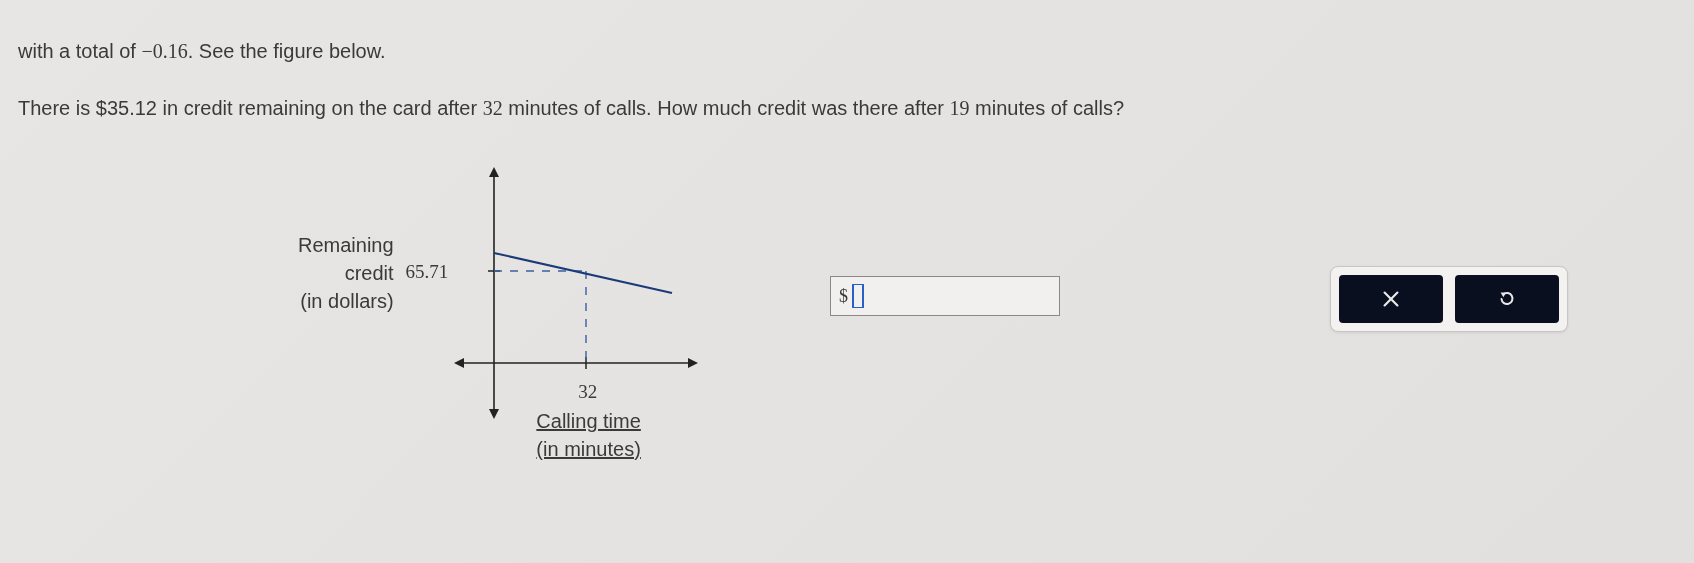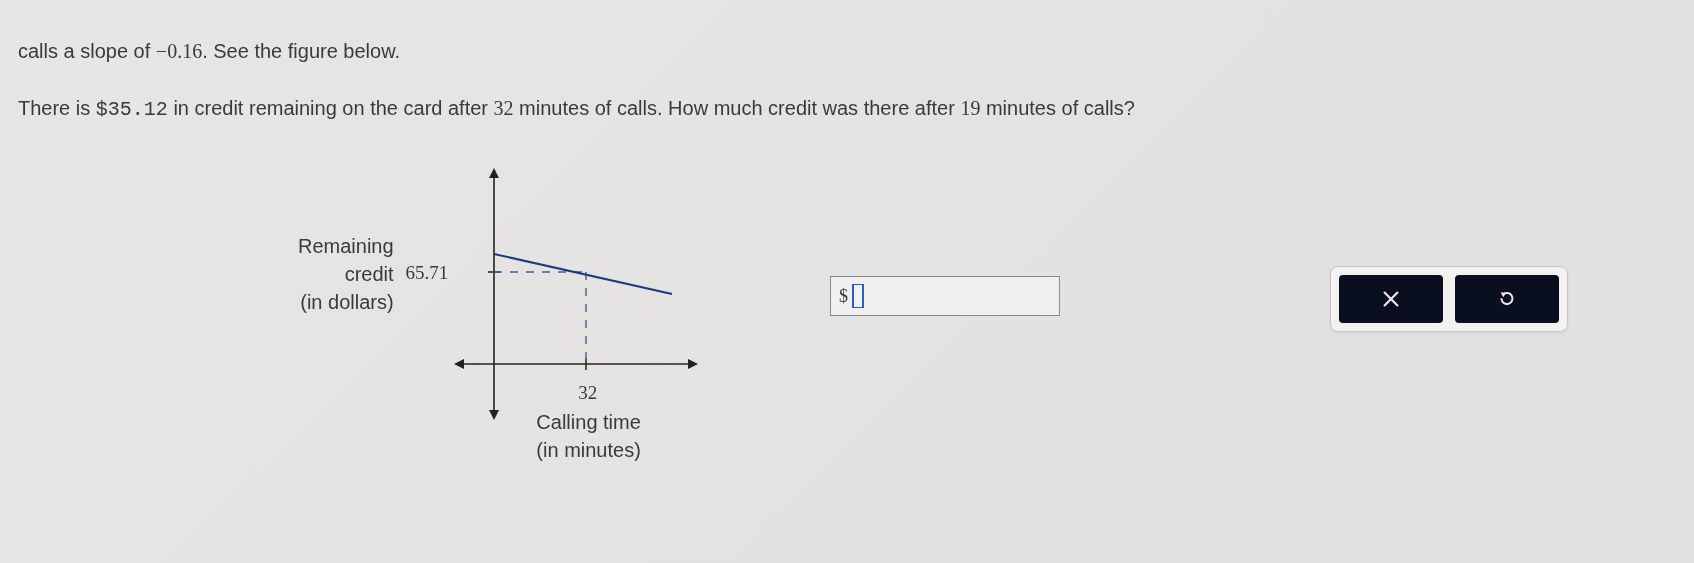--- a/index.html
+++ b/index.html
@@ -10,21 +10,21 @@
     font-family: Arial, sans-serif;
     font-size: 20px;
     color: #3a3a3a;
     padding: 8px 18px;
     position: relative;
     overflow: hidden;
   }
   .para { line-height: 1.45; margin-bottom: 28px; }
   .neg { font-family: 'Times New Roman', serif; text-align: right; }
   .mathnum { font-family: 'Times New Roman', serif; }
-  .dollar { font-family: Liberation Mono, monospace; }
+  .dollar { font-family: Liberation Sans, sans-serif; }
 
   .content-row {
     display: flex;
     align-items: flex-start;
     margin-top: 40px;
   }
 
   
   .chart-wrap {
     margin-left: 280px;
@@ -55,20 +55,21 @@
     top: 218px;
     font-family: 'Times New Roman', serif;
     font-size: 19px;
   }
   .xlabel {
     position: absolute;
     left: 82px;
     top: 244px;
     text-align: center;
     line-height: 1.4;
+    text-decoration: underline;
   }
 
   
   .right-side {
     position: absolute;
     left: 830px;
     top: 276px;
     display: flex;
     align-items: center;
   }
@@ -118,21 +119,21 @@
     color: #e8e8e8;
     cursor: pointer;
   }
   .btn svg { width: 22px; height: 22px; }
 </style>
 </head>
 <body>
 
 <div class="para">
   <br>
-  <span>calls a slope of </span><span class="neg">−0.16</span><span>. See the figure below.</span>
+  <span>with a total of </span><span class="neg">−0.16</span><span>. See the figure below.</span>
 </div>
 
 <div class="para">
   <span>There is </span><span class="dollar">$35.12</span><span> in credit remaining on the card after </span><span class="mathnum">32</span><span> minutes of calls. How much credit was there after </span><span class="mathnum">19</span><span> minutes of calls?</span>
 </div>
 
 <div class="content-row">
   <div class="chart-wrap">
     <div class="ylabel">
       <div>Remaining</div>

